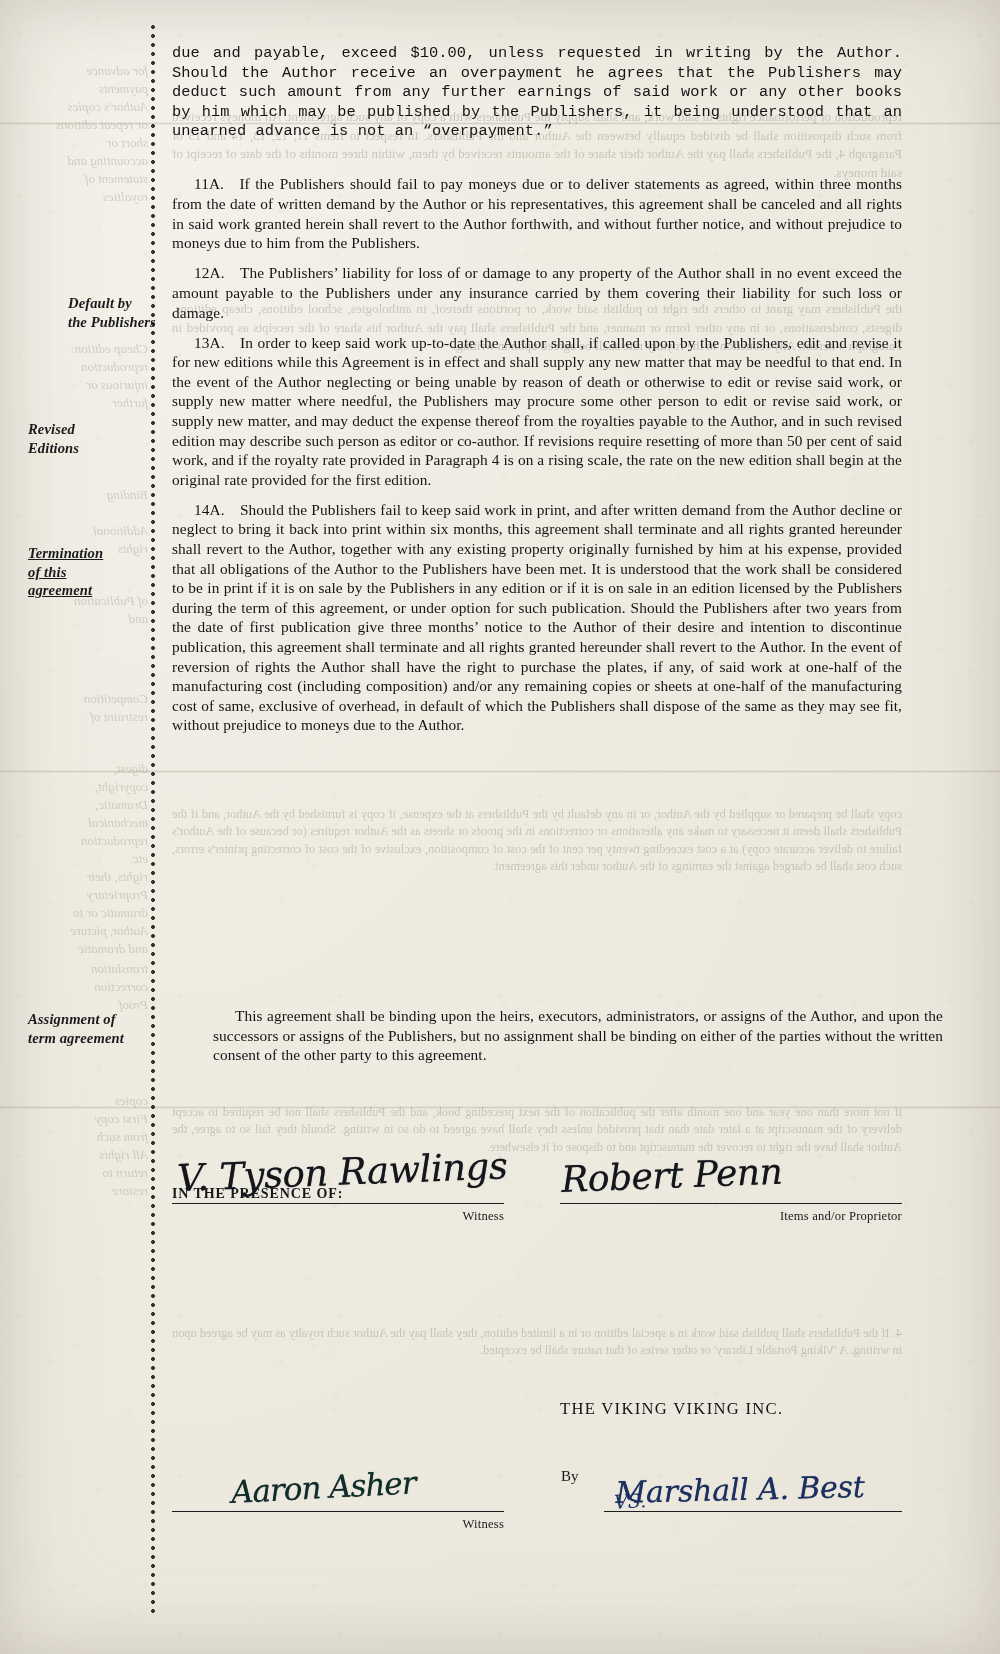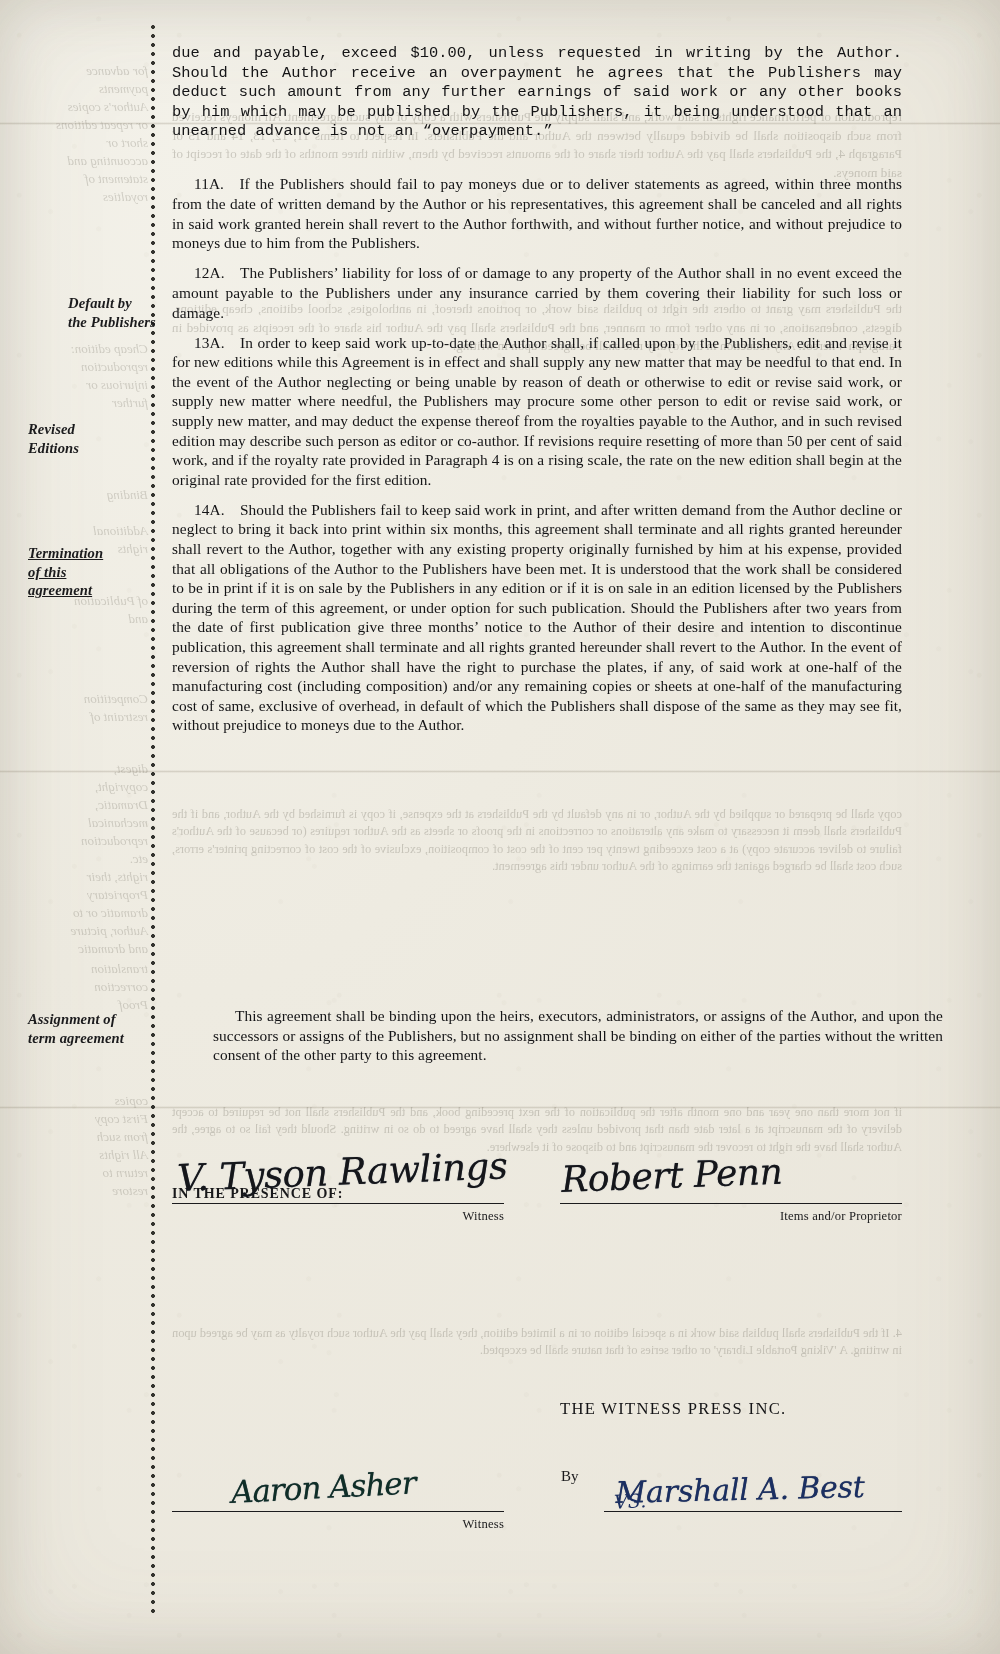--- a/index.html
+++ b/index.html
@@ -242,21 +242,21 @@
       </div>
 
       <div class="sigcell right">
         <span class="ink author1">Robert Penn</span>
         <div class="sigline"></div>
         <span class="siglabel">Items and/or Proprietor</span>
       </div>
     </div>
   </div>
 
-  <div id="viking">THE WITNESS PRESS INC.</div>
+  <div id="viking">THE VIKING VIKING INC.</div>
 
   <div style="position:absolute;left:172px;top:1418px;width:730px;height:120px;z-index:6;">
     <div class="sigcell left" style="top:0;height:118px;">
       <span class="ink witness2">Aaron Asher</span>
       <div class="sigline"></div>
       <span class="siglabel">Witness</span>
     </div>
 
     <div class="sigcell right" style="top:0;height:118px;left:404px;width:326px;">
       <span class="ink byname">Marshall A. Best</span>

